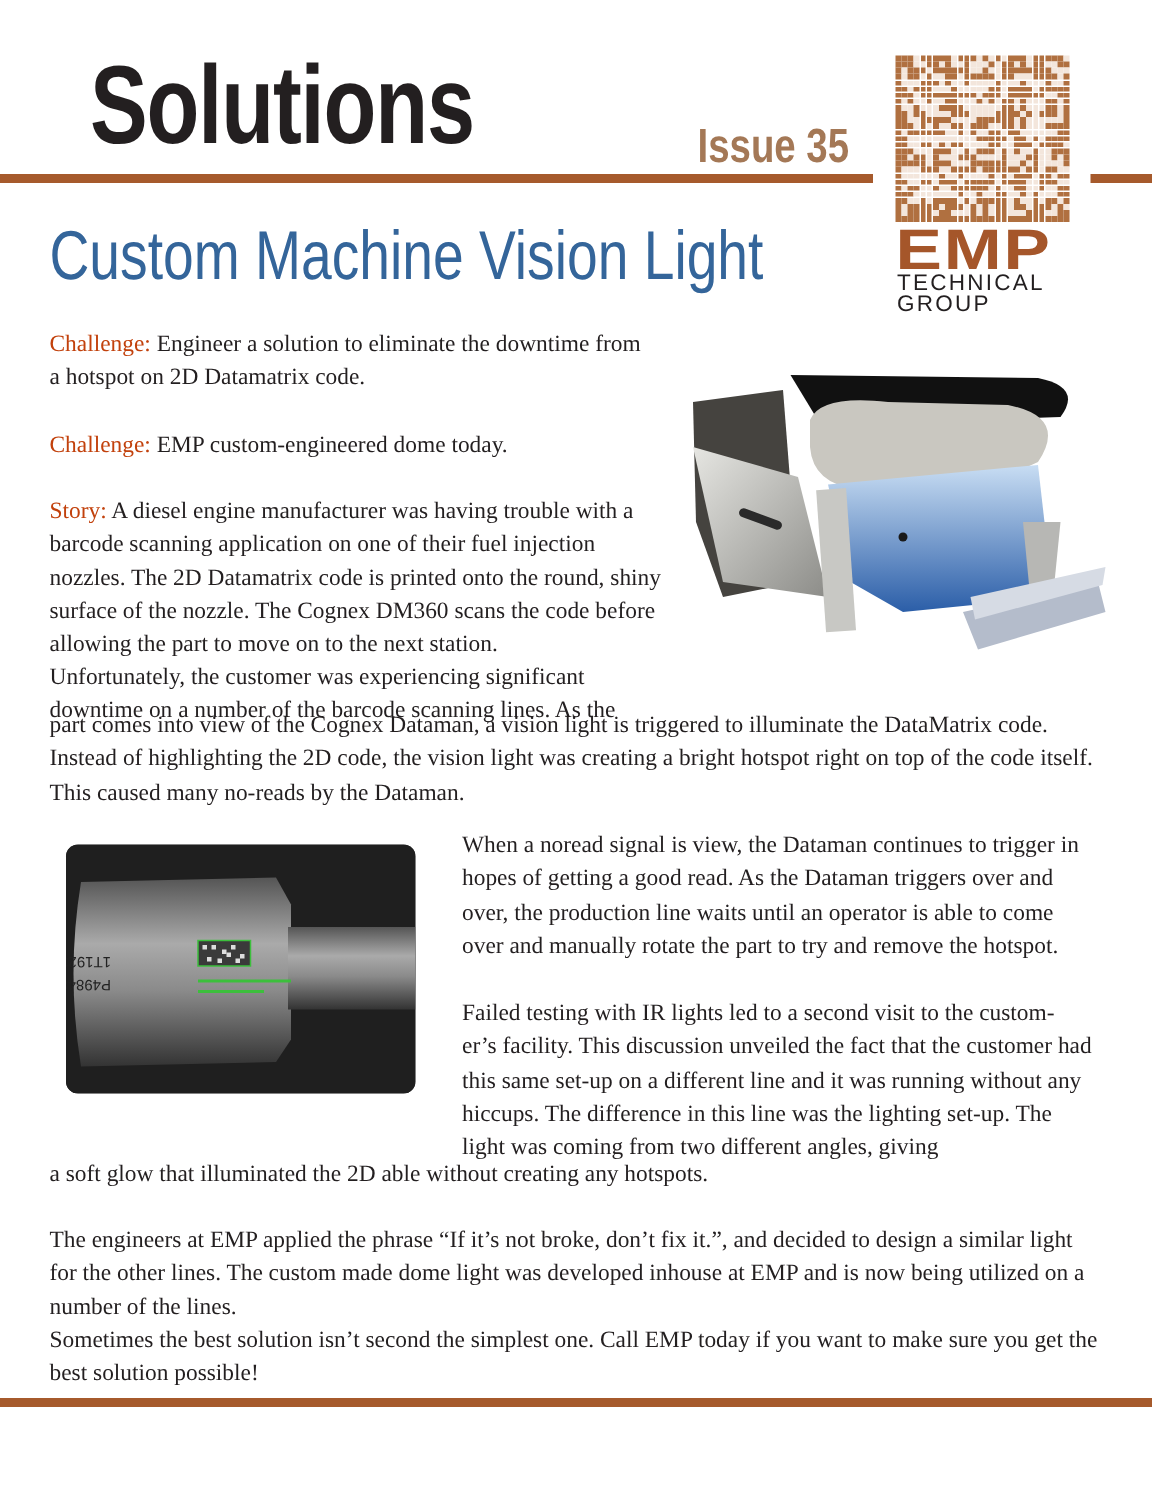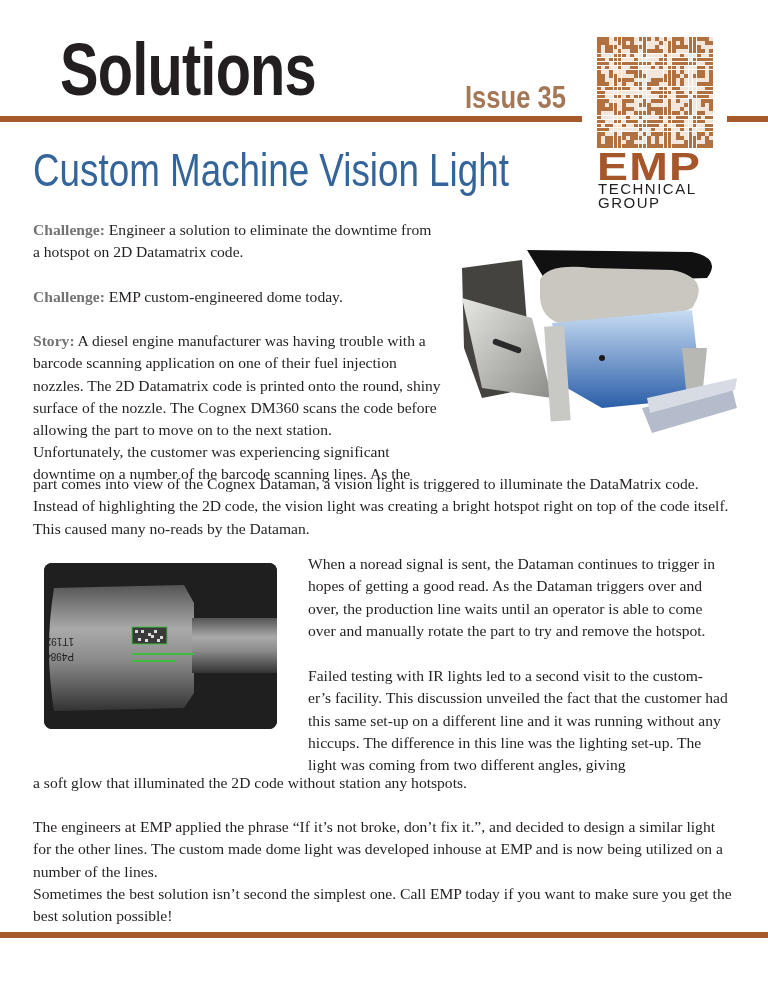--- a/index.html
+++ b/index.html
@@ -41,21 +41,21 @@
     margin-top: 4px; font-family: "Liberation Sans", sans-serif; font-weight: bold;
     font-size: 38px; line-height: 30px; color: #a5562a; letter-spacing: 1px;
     transform: scaleX(1.22); transform-origin: left top; height: 30px;
   }
   .logo-sub {
     font-family: "Liberation Sans", sans-serif; font-size: 15px; line-height: 14px;
     color: #231f20; letter-spacing: 1.5px; margin-left: 1px;
   }
 
   .body-text { font-size: 15.6px; line-height: 22.3px; color: #231f20; }
-  .label { color: #737373; font-weight: bold; }
+  .label { color: #c2410c; font-weight: normal; }
   .p { position: absolute; left: 33px; }
 
   .photo-dome {
     position: absolute; left: 452px; top: 238px; width: 296px; height: 200px;
   }
   .photo-nozzle {
     position: absolute; left: 44px; top: 563px; width: 233px; height: 166px;
     border-radius: 8px; overflow: hidden; background: #2a2a2a;
   }
 </style>
@@ -897,20 +897,20 @@
         <rect x="113" y="76" width="3" height="3"></rect>
         <rect x="107" y="72" width="3" height="3"></rect>
     </g>
     <rect x="88" y="90" width="62" height="2" fill="#3cbf3c"></rect>
     <rect x="88" y="97" width="44" height="2" fill="#3cbf3c"></rect>
     <text x="80" y="75" font-size="10" fill="#222" font-family="Liberation Sans, sans-serif" transform="rotate(180 55 75)">1T19231055З</text>
     <text x="80" y="90" font-size="10" fill="#222" font-family="Liberation Sans, sans-serif" transform="rotate(180 55 90)">P4984843</text>
   </svg>
 </div>
 
-<div class="body-text" style="position:absolute; left:308px; top:553px; width:420px;">When a noread signal is sent, the Dataman continues to trigger in hopes of getting a good read. As the Dataman triggers over and over, the production line waits until an operator is able to come over and manually rotate the part to try and remove the hotspot.</div>
+<div class="body-text" style="position:absolute; left:308px; top:553px; width:420px;">When a noread signal is view, the Dataman continues to trigger in hopes of getting a good read. As the Dataman triggers over and over, the production line waits until an operator is able to come over and manually rotate the part to try and remove the hotspot.</div>
 <div class="body-text" style="position:absolute; left:308px; top:665px; width:420px;">Failed testing with IR lights led to a second visit to the custom- er’s facility. This discussion unveiled the fact that the customer had this same set-up on a different line and it was running without any hiccups. The difference in this line was the lighting set-up. The light was coming from two different angles, giving</div>
-<div class="p body-text" style="top:772px; width:700px;">a soft glow that illuminated the 2D code without station any hotspots.</div>
+<div class="p body-text" style="top:772px; width:700px;">a soft glow that illuminated the 2D able without creating any hotspots.</div>
 
 <div class="p body-text" style="top:816px; width:700px;">The engineers at EMP applied the phrase “If it’s not broke, don’t fix it.”, and decided to design a similar light for the other lines. The custom made dome light was developed inhouse at EMP and is now being utilized on a number of the lines.</div>
 <div class="p body-text" style="top:883px; width:700px;">Sometimes the best solution isn’t second the simplest one. Call EMP today if you want to make sure you get the best solution possible!</div>
 
 <div class="rule bottom"></div>
 
 </body></html>

